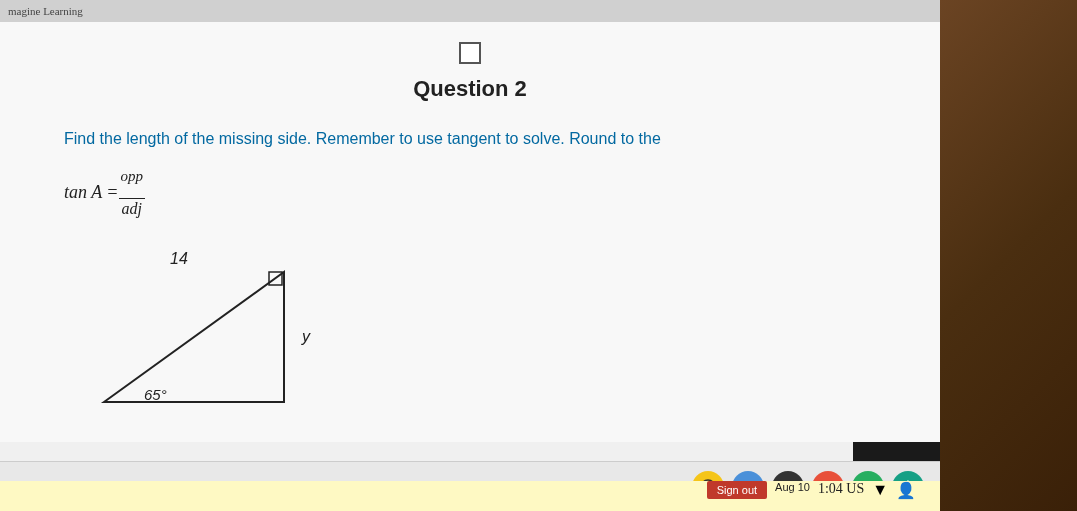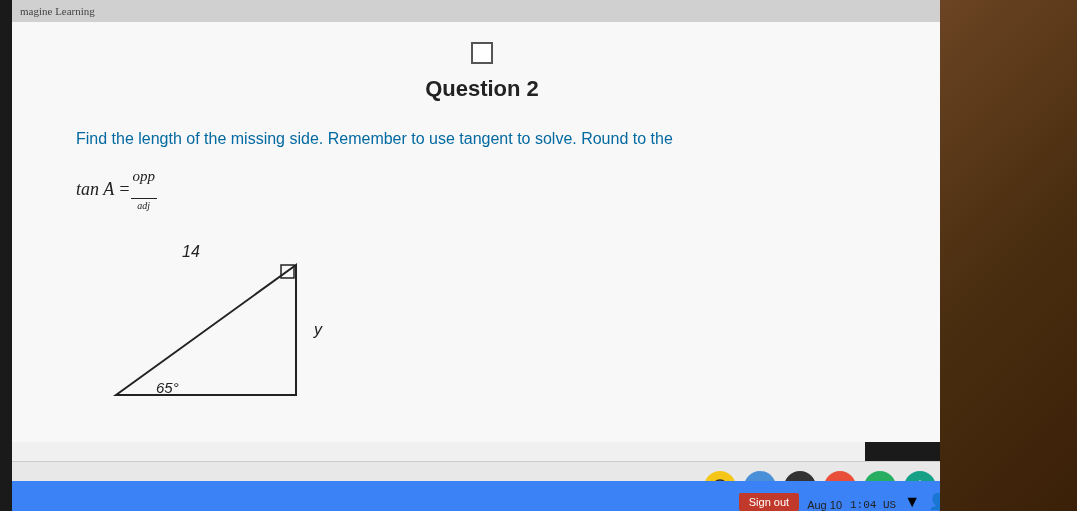--- a/index.html
+++ b/index.html
@@ -13,21 +13,20 @@
       position: relative;
     }
 
     .screen {
       position: absolute;
       top: 0;
       left: 0;
       width: 853px;
       height: 511px;
       background: #f0f0f0;
-      margin-left: 12px;
     }
 
     .right-panel {
       position: absolute;
       top: 0;
       right: 0;
       width: 137px;
       height: 511px;
       background: #5a3a1a;
       background: linear-gradient(135deg, #6b4423 0%, #4a2e10 50%, #3a2008 100%);
@@ -133,21 +132,21 @@
     }
 
     .formula-numerator {
       border-bottom: 1.5px solid #222;
       padding: 0 2px 13px 2px;
       font-size: 15px;
     }
 
     .formula-denominator {
       padding: 1px 2px 0 2px;
-      font-size: 10px;
+      font-size: 16px;
       text-align: center;
     }
 
     
     .diagram-container {
       position: relative;
       width: 280px;
       height: 180px;
       margin-left: 20px;
       margin-top: 10px;
@@ -230,25 +229,25 @@
       color: white;
     }
 
     
     .system-tray {
       position: absolute;
       bottom: 0;
       left: 0;
       width: 940px;
       height: 30px;
-      background: #3b82f6;
-      display: flex;
-      align-items: flex-end;
+      background: #fef9c3;
+      display: flex;
+      align-items: flex-start;
       justify-content: flex-end;
-      padding: 0 4px;
+      padding: 0 24px;
       gap: 8px;
     }
 
     .sign-out-btn {
       background: #c0392b;
       color: white;
       border: none;
       padding: 3px 10px;
       font-size: 11px;
       font-family: Arial, sans-serif;
@@ -256,22 +255,22 @@
       border-radius: 2px;
     }
 
     .tray-date {
       font-size: 11px;
       font-family: Arial, sans-serif;
       color: #222;
     }
 
     .tray-time {
-      font-size: 11px;
-      font-family: Liberation Mono, monospace;
+      font-size: 14px;
+      font-family: Liberation Serif, serif;
       color: #222;
     }
   </style>
 </head>
 <body>
 
 <div class="screen">
 
   <div class="top-bar">
     <span class="top-bar-brand">magine Learning</span>

